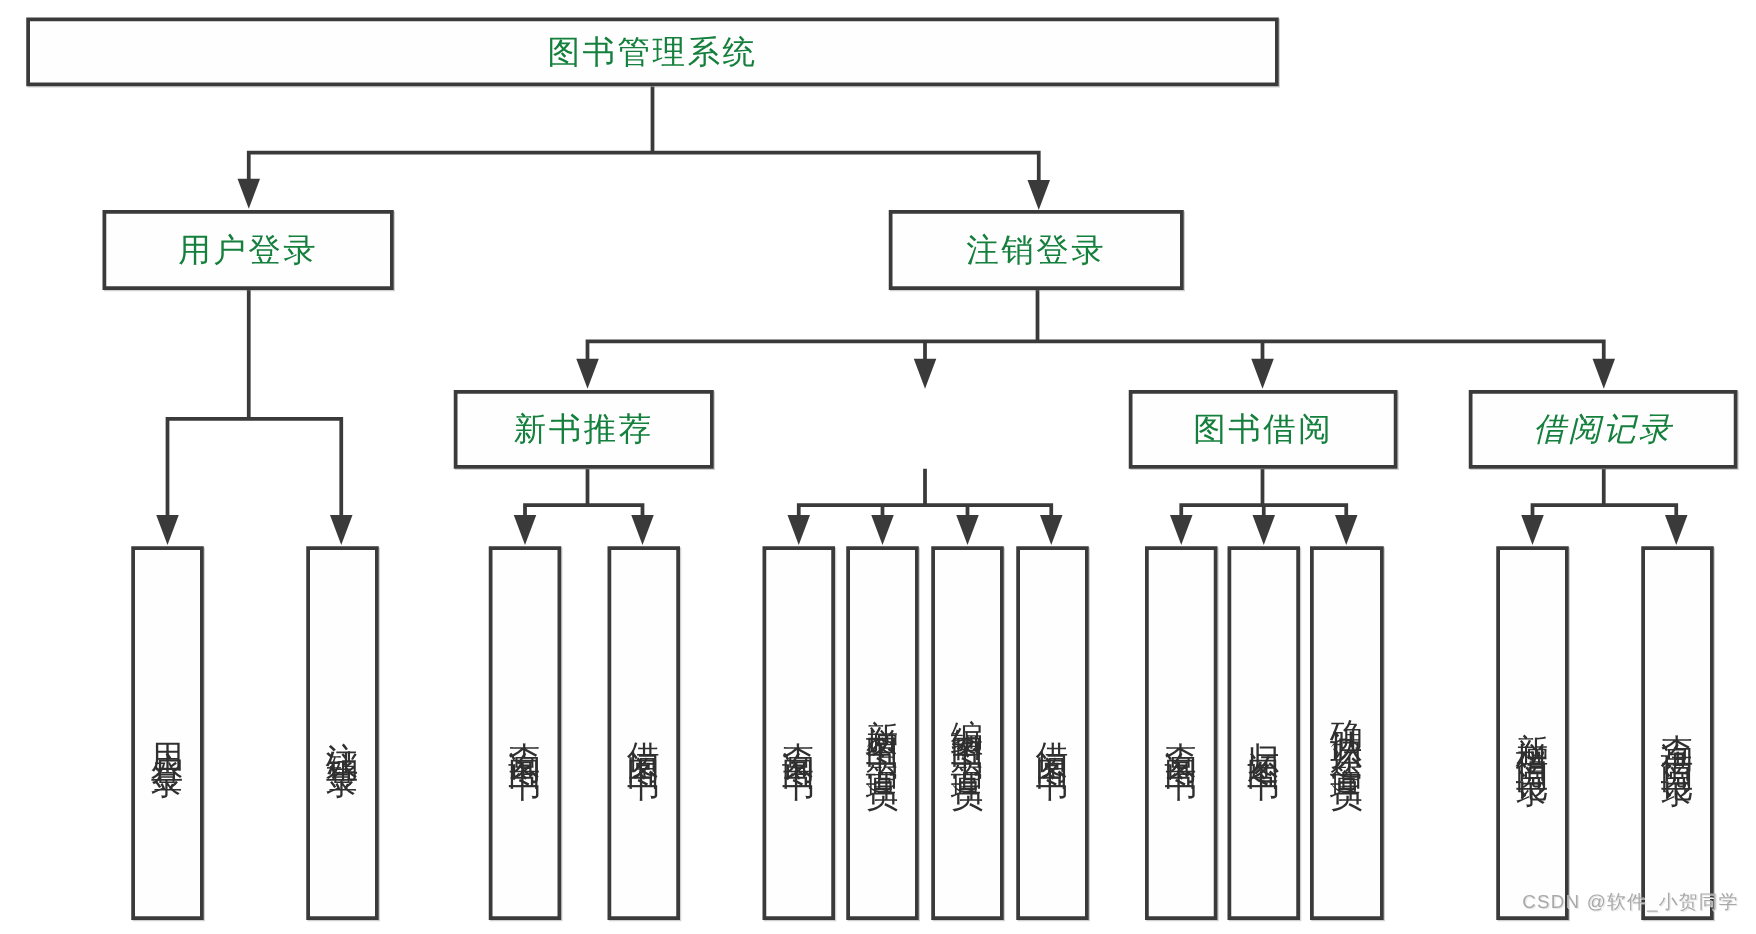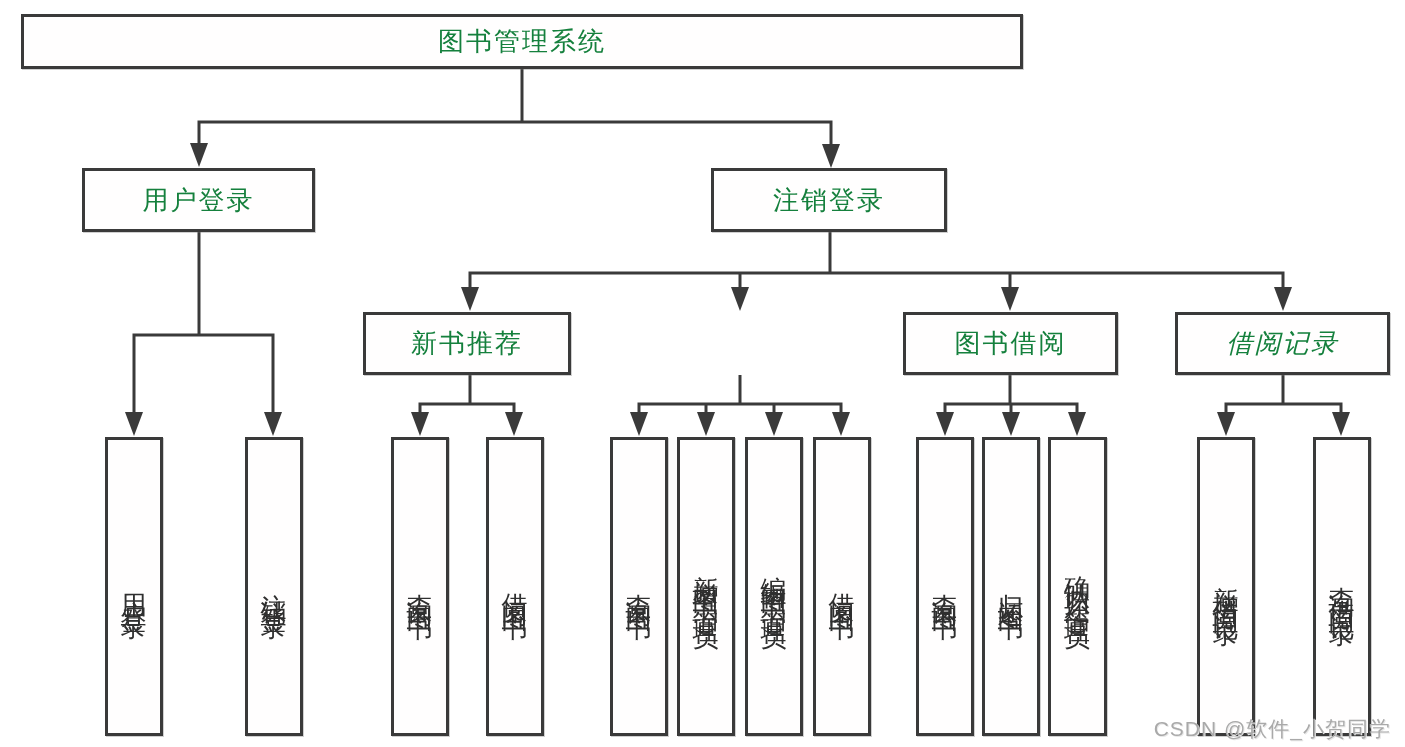--- a/index.html
+++ b/index.html
@@ -45,22 +45,22 @@
     text-orientation: mixed;
     font-size: 26px;
     line-height: 1;
     letter-spacing: 7px;
     color: #2f2f2f;
     white-space: nowrap;
   }
   .watermark {
     position: absolute;
     right: 14px;
-    bottom: 4px;
-    font-size: 21px;
+    bottom: 16px;
+    font-size: 15px;
     letter-spacing: 1px;
     color: #a9a9a9;
     text-shadow: 1px 1px 0 #e8e8e8;
     white-space: nowrap;
   }
 </style>
 </head>
 <body>
 
 <div class="canvas">

